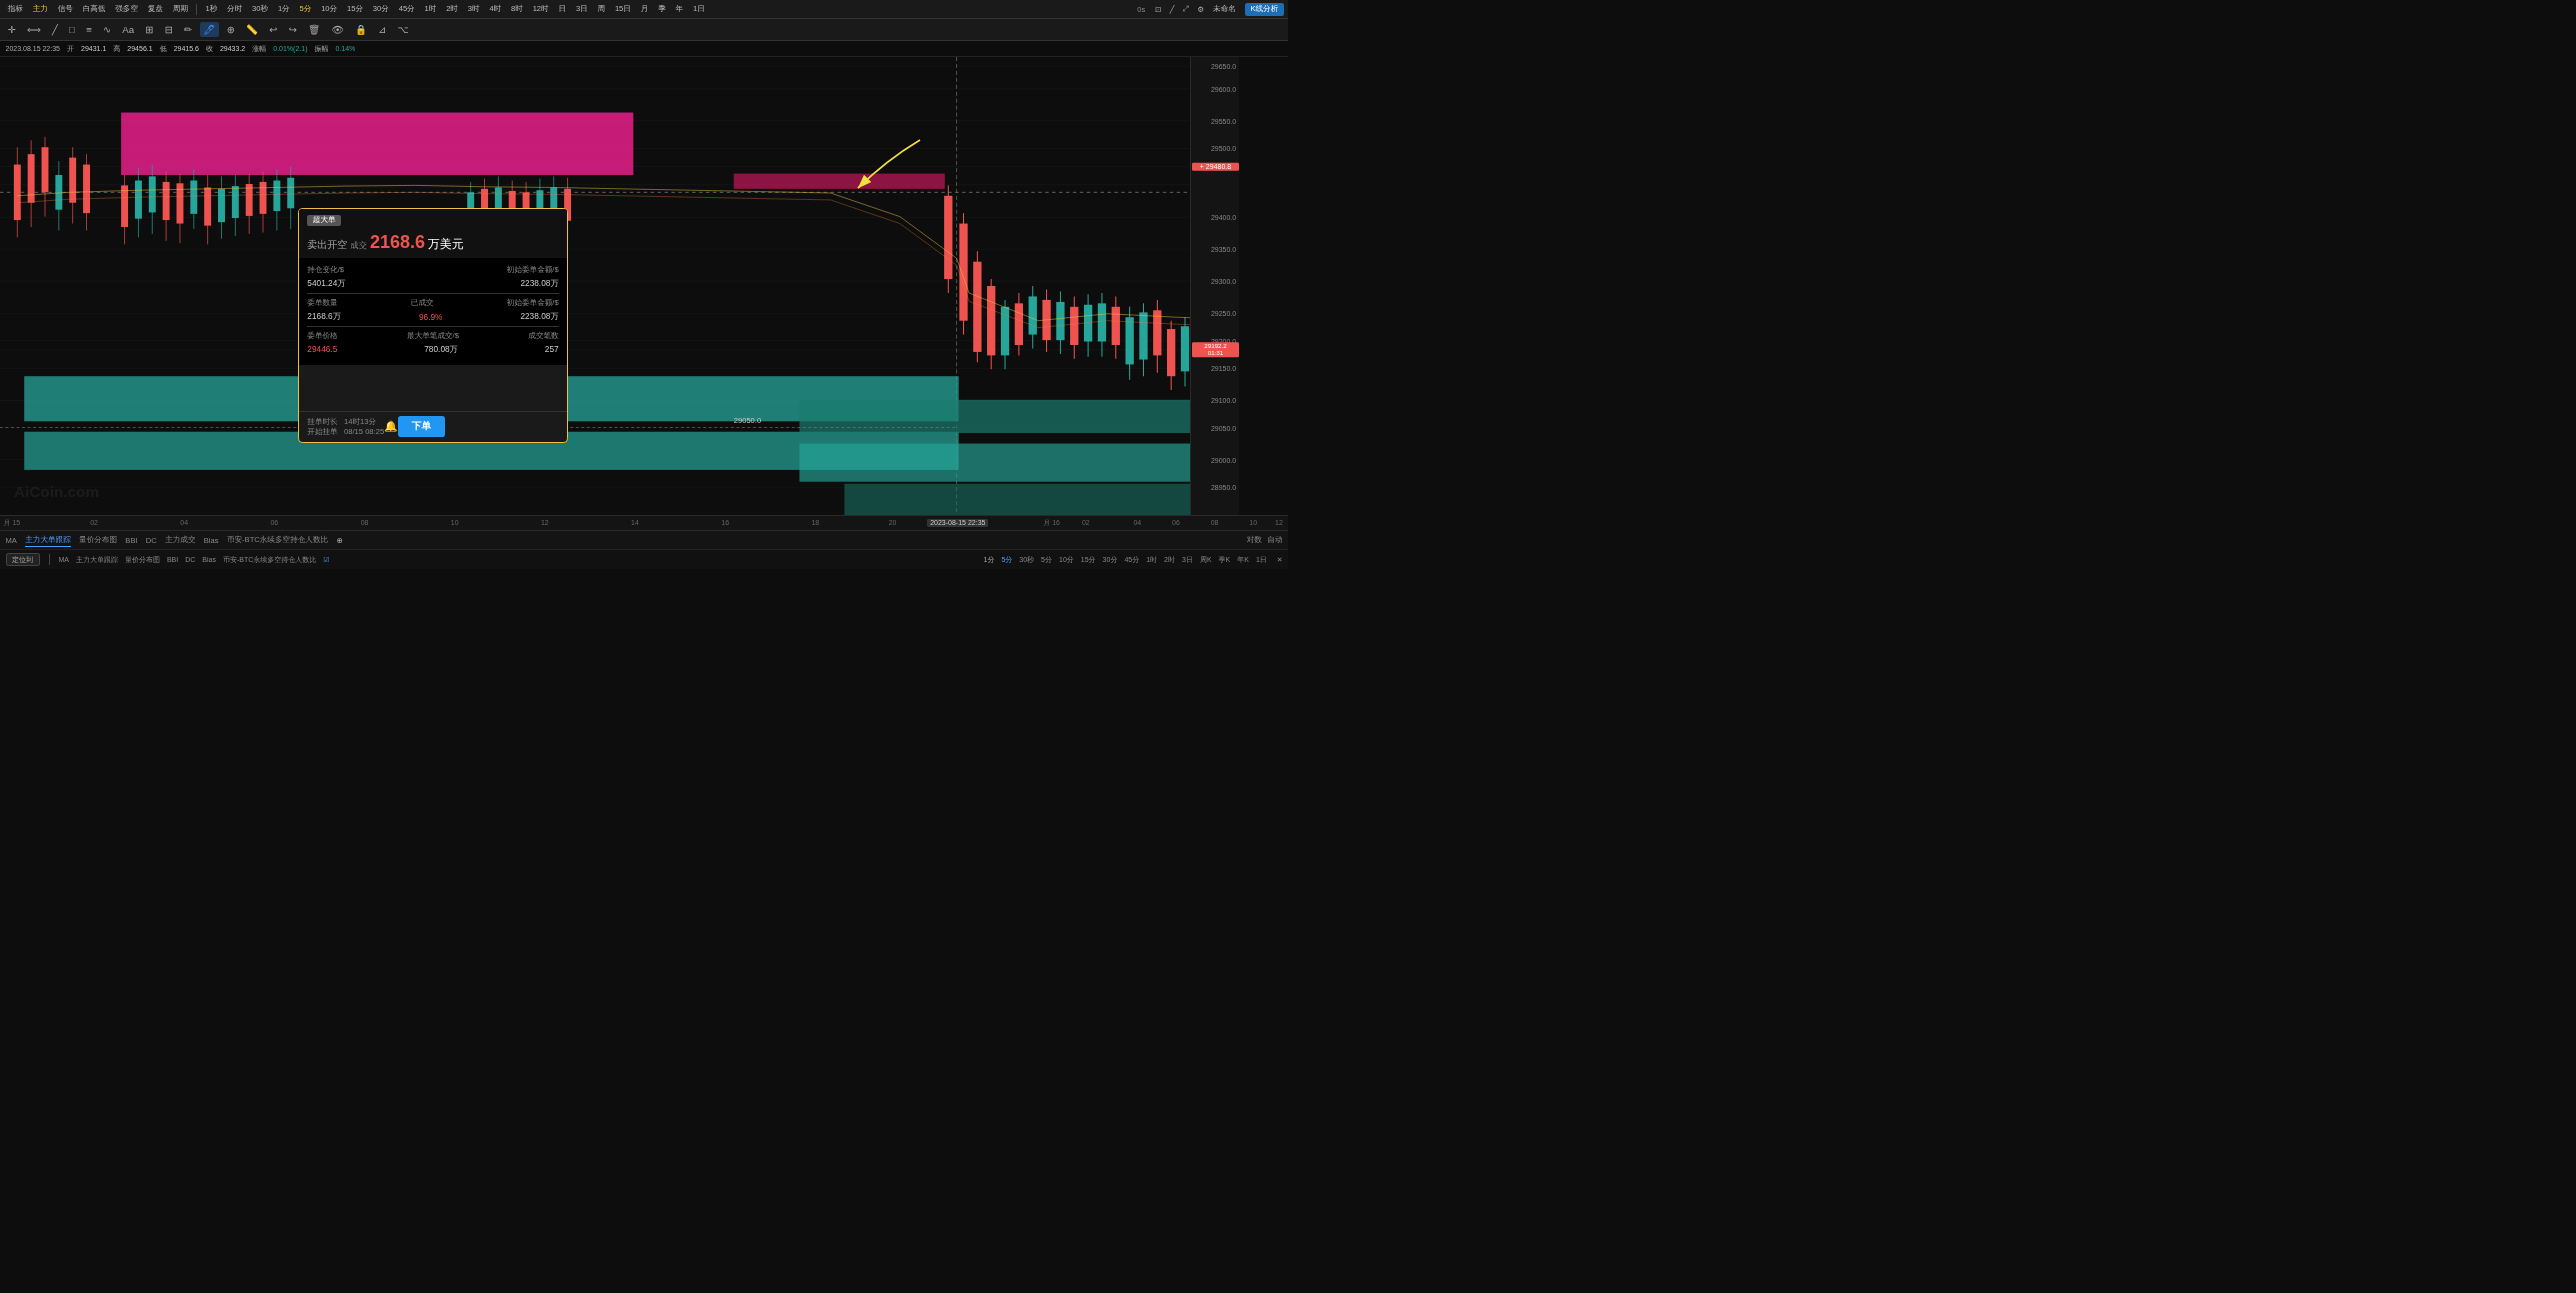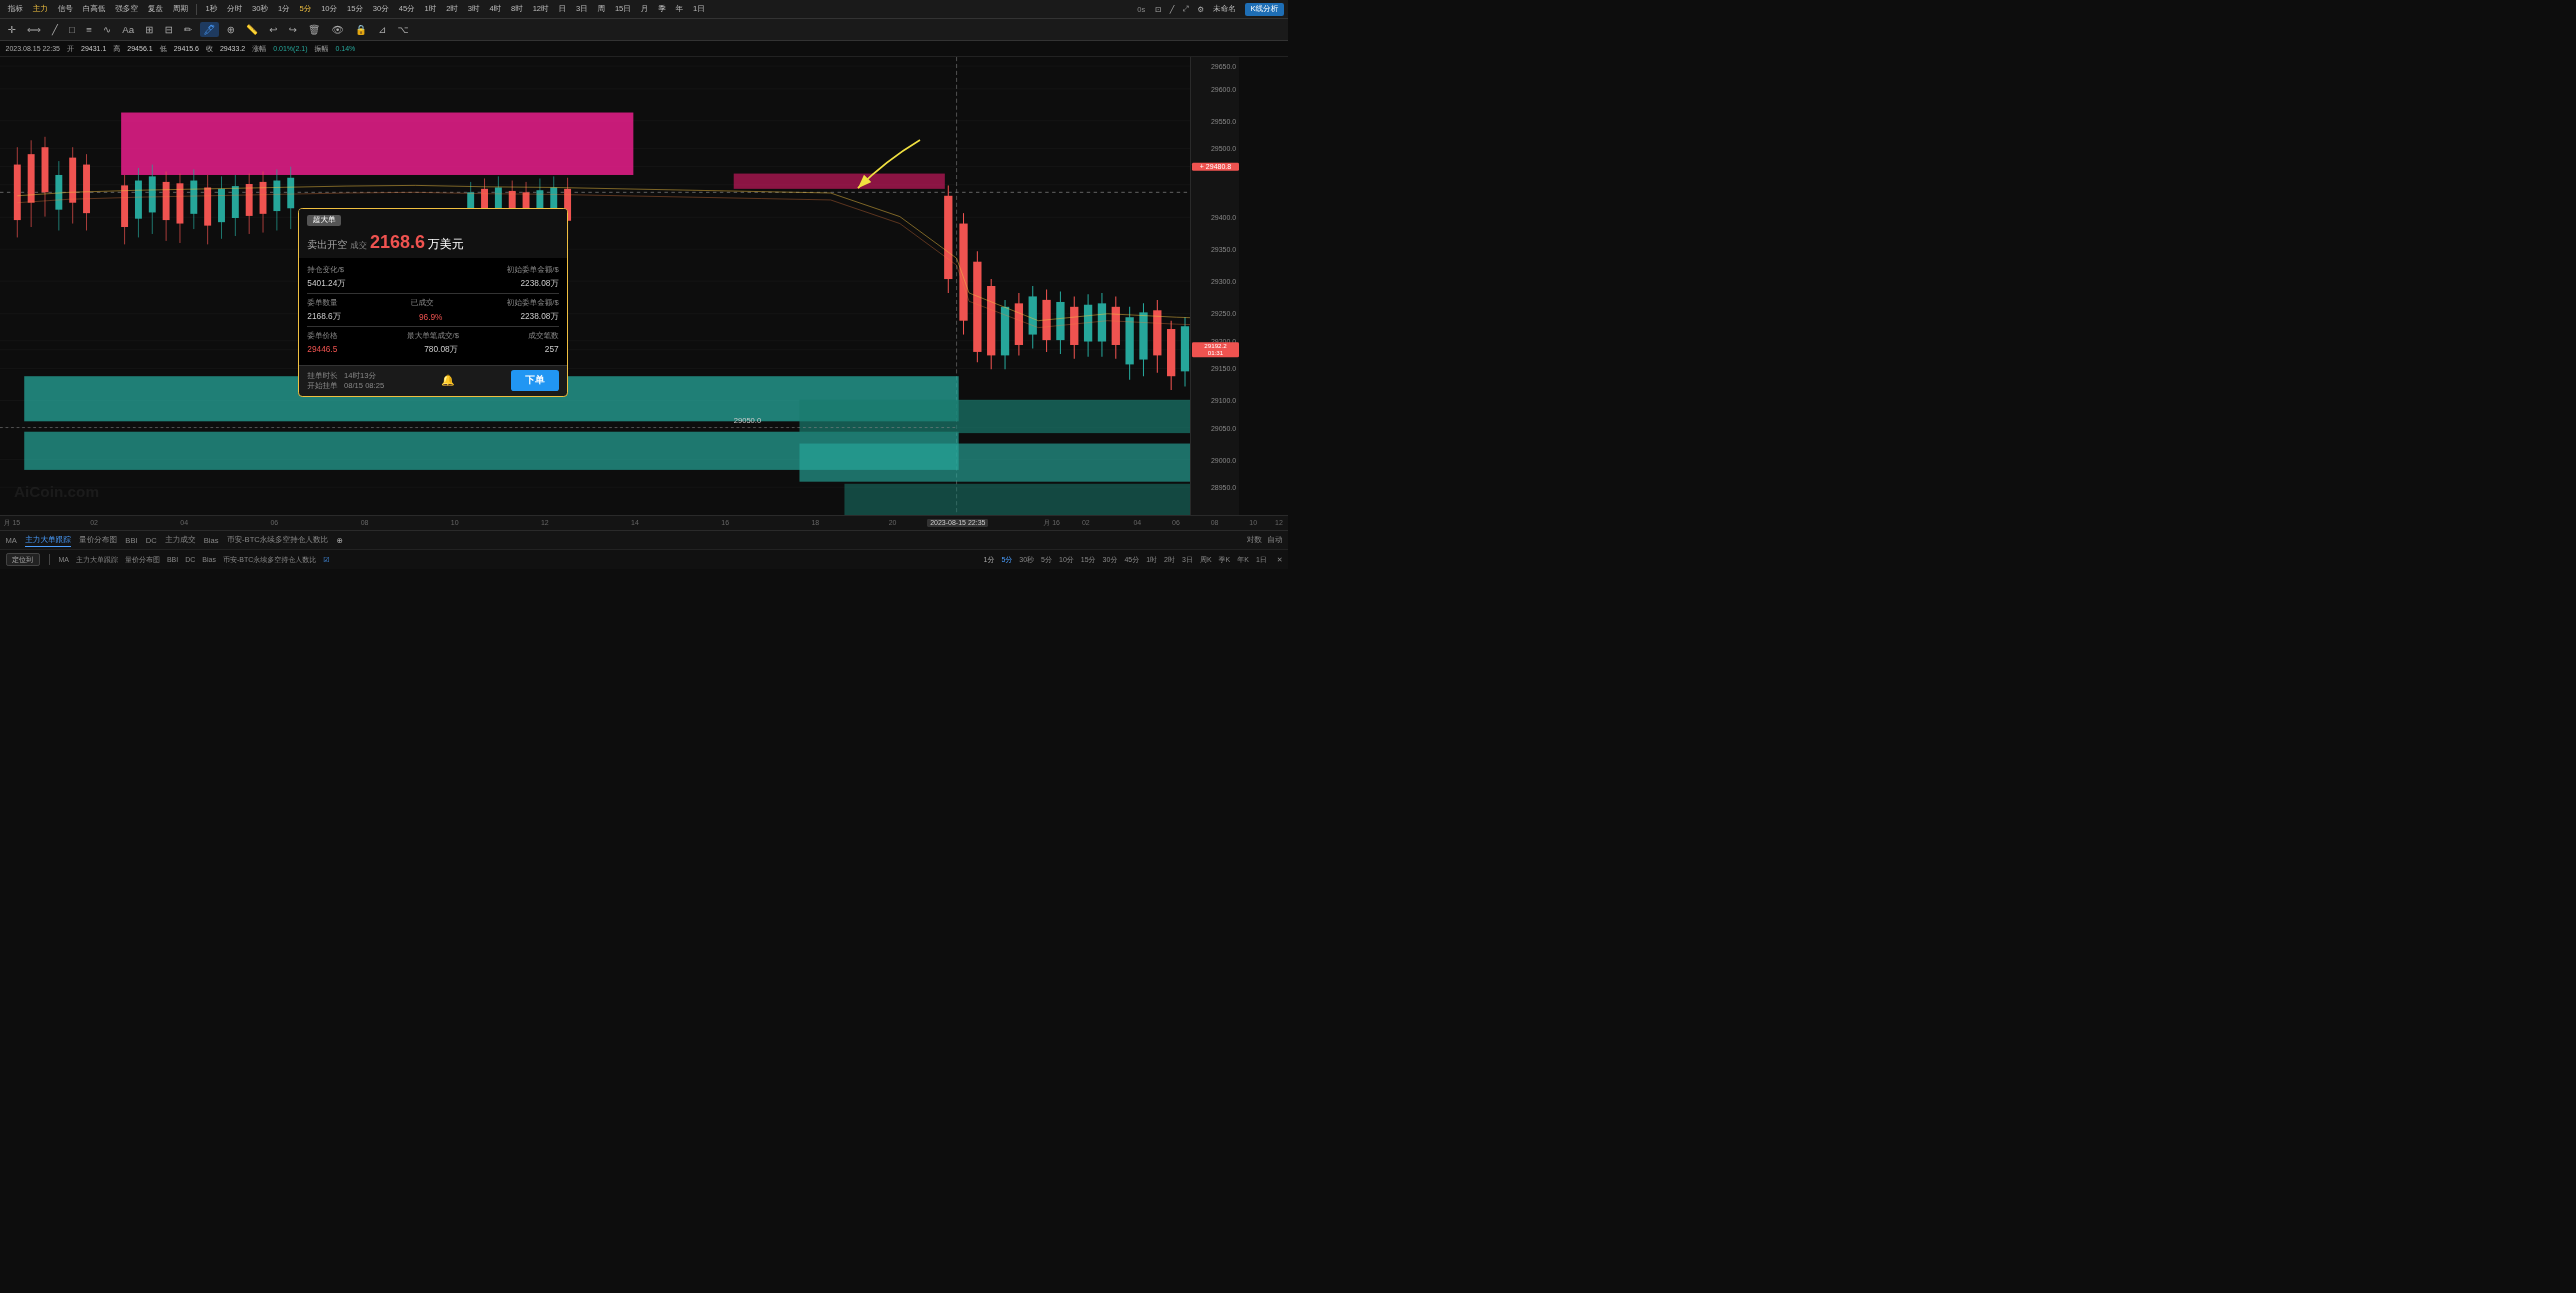--- a/index.html
+++ b/index.html
@@ -207,23 +207,23 @@
       align-items: center;
       margin: 2.8px 0;
     }
     .popup-row-label { color: #888; font-size: 7.6px; }
     .popup-row-val { color: #ccc; font-size: 8.3px; }
     .popup-row-val.red { color: #ef5350; }
     .popup-divider { height: 0.7px; background: #333; margin: 4.2px 0; }
     .popup-footer {
       display: flex;
       align-items: center;
-      justify-content: space-between;
       padding: 4.2px 8.3px;
       border-top: 0.7px solid #333;
+      margin-top: 46px;
     }
     .popup-footer-text { font-size: 7.6px; color: #888; }
     .btn-place-order {
       background: #2196F3;
       color: #fff;
       border: none;
       border-radius: 2.8px;
       padding: 4.2px 14px;
       font-size: 9.7px;
       cursor: pointer;

